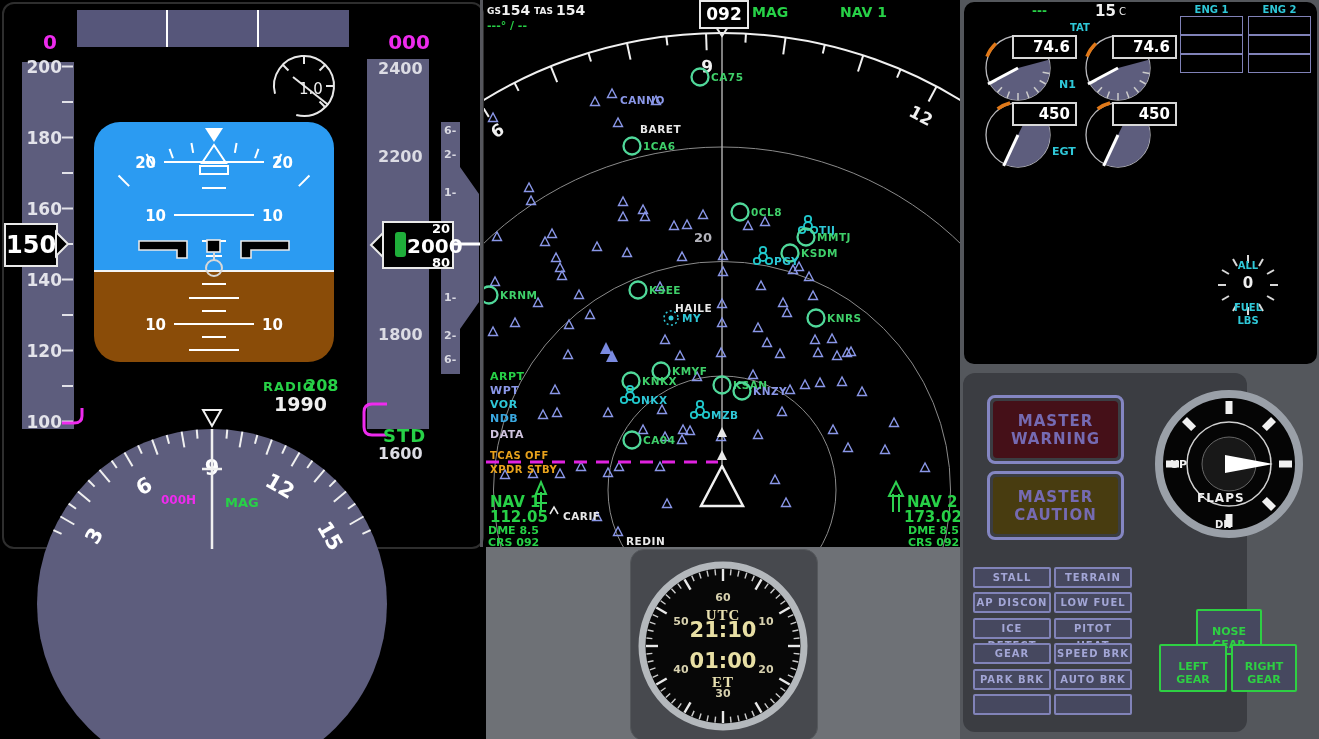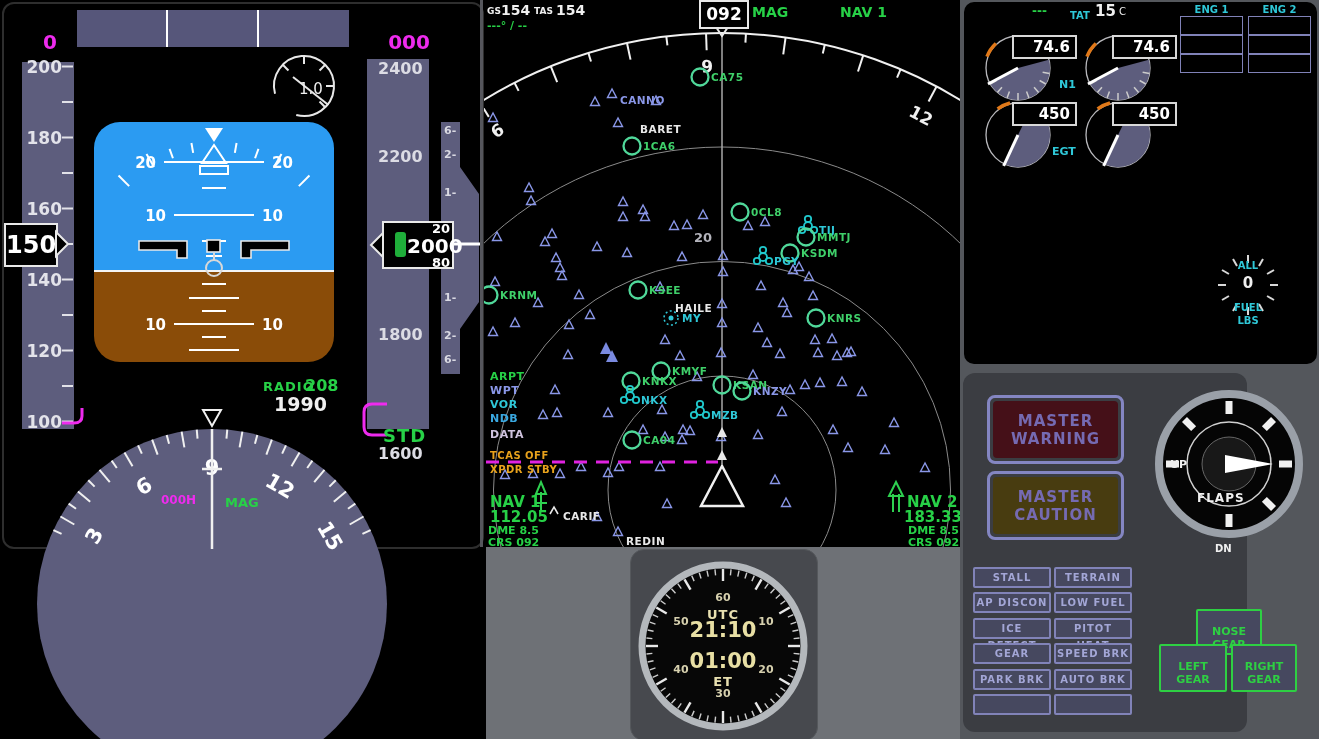--- a/index.html
+++ b/index.html
@@ -24,21 +24,21 @@
   .gearBox{position:absolute;background:#46485f;border:2px solid #2ed043;border-radius:2px;
     color:#2ed043;font-weight:bold;font-size:11px;line-height:1.2;text-align:center;white-space:pre-line;padding-top:14px;}
   .masterBtn{position:absolute;border:3px solid #8486c2;border-radius:8px;}
   .masterInner{position:absolute;left:3px;top:3px;right:3px;bottom:3px;border-radius:4px;
     display:flex;align-items:center;justify-content:center;color:#756ab2;font-weight:bold;
     font-size:15px;letter-spacing:1px;text-align:center;white-space:pre-line;line-height:1.2;}
   .ndLegend{position:absolute;font-weight:bold;font-size:11px;letter-spacing:0.5px;}
   .navBlk{position:absolute;font-weight:bold;color:#27d147;}
   .clkNum{position:absolute;width:24px;text-align:center;color:#d6d0ae;font-size:11px;font-weight:bold;}
   .clkTime{position:absolute;width:110px;text-align:center;color:#e8dfa4;font-size:21px;font-weight:bold;}
-  .clkSmall{position:absolute;width:60px;text-align:center;color:#e8e0b0;font-size:13px;font-weight:bold;letter-spacing:1px;}
+  .clkSmall{position:absolute;width:60px;text-align:center;color:#e8e0b0;font-size:15px;font-weight:bold;letter-spacing:1px;font-family:Liberation Serif, serif;}
   .engValBox{position:absolute;width:56px;height:20px;background:#000;border:2px solid #d8d8d8;
     color:#fff;font-weight:bold;font-size:15px;text-align:right;padding-right:5px;line-height:20px;}
   .engHdrBox{position:absolute;border:1px solid #8082b8;background:transparent;}
 </style>
 </head>
 <body>
 
 <div id="screen">
 
   <div class="abs" style="left:960px;top:0;width:359px;height:739px;background:#54575c;"></div>
@@ -454,21 +454,21 @@
     <div class="ndLegend" style="left:6px;top:412px;color:#3aa8e0;">NDB</div>
     <div class="ndLegend" style="left:6px;top:428px;color:#cfc3de;text-align:right;">DATA</div>
     <div class="ndLegend amb" style="left:6px;top:450px;font-size:10px;">TCAS OFF</div>
     <div class="ndLegend amb" style="left:6px;top:464px;font-size:10px;">XPDR STBY</div>
 
     <div class="navBlk" style="left:6px;top:493px;font-size:15px;">NAV 1</div>
     <div class="navBlk" style="left:6px;top:508px;font-size:15px;">112.05</div>
     <div class="navBlk" style="left:4px;top:524px;font-size:11px;">DME 8.5</div>
     <div class="navBlk" style="left:4px;top:536px;font-size:11px;">CRS 092</div>
     <div class="navBlk" style="left:423px;top:493px;font-size:15px;">NAV 2</div>
-    <div class="navBlk" style="left:420px;top:508px;font-size:15px;">183.33</div>
+    <div class="navBlk" style="left:420px;top:508px;font-size:15px;">173.02</div>
     <div class="navBlk" style="left:424px;top:524px;font-size:11px;">DME 8.5</div>
     <div class="navBlk" style="left:424px;top:536px;font-size:11px;">CRS 092</div>
   </div>
 
   <div class="abs" style="left:630px;top:549px;width:186px;height:190px;background:#47494e;border-radius:14px;border:1px solid #55585c;">
     <svg id="clock-svg" style="left:4px;top:8px;" width="176" height="176">
         <circle cx="88" cy="88" r="81" fill="#070707" stroke="#b4b8bc" stroke-width="7"></circle>
         <line x1="88" y1="11" x2="88" y2="23" stroke="#e8e8e8" stroke-width="2.4"></line>
         <line x1="96.04869167160932" y1="11.421814056642958" x2="95.4215208920034" y2="17.388945428852594" stroke="#cccccc" stroke-width="1.4"></line>
         <line x1="104.00920019296748" y1="12.682634743496976" x2="102.76173004806093" y2="18.55152034789981" stroke="#cccccc" stroke-width="1.4"></line>
@@ -584,21 +584,21 @@
         <line x1="295" y1="302.05255888325763" x2="299" y2="308.98076211353316" stroke="#d8d8d8" stroke-width="2"></line>
         <line x1="284" y1="305" x2="284" y2="313" stroke="#d8d8d8" stroke-width="2"></line>
         <line x1="273" y1="302.05255888325763" x2="269" y2="308.98076211353316" stroke="#d8d8d8" stroke-width="2"></line>
         <line x1="264.94744111674237" y1="294" x2="258.01923788646684" y2="298" stroke="#d8d8d8" stroke-width="2"></line>
         <line x1="262" y1="283" x2="254" y2="283" stroke="#d8d8d8" stroke-width="2"></line>
         <line x1="264.94744111674237" y1="272" x2="258.01923788646684" y2="268" stroke="#d8d8d8" stroke-width="2"></line>
         <line x1="273" y1="263.94744111674237" x2="269" y2="257.01923788646684" stroke="#d8d8d8" stroke-width="2"></line>
       </svg>
 
     <div class="abs grn b" style="left:68px;top:2px;font-size:12px;">---</div>
-    <div class="abs cyn b" style="left:106px;top:8px;font-size:10px;">TAT</div>
+    <div class="abs cyn b" style="left:106px;top:20px;font-size:10px;">TAT</div>
     <div class="abs wht b" style="left:131px;top:0px;font-size:15px;">15</div>
     <div class="abs wht" style="left:155px;top:4px;font-size:10px;">C</div>
     <div class="abs cyn b ctr" style="left:216px;top:2px;width:63px;font-size:10px;">ENG 1</div>
     <div class="abs cyn b ctr" style="left:284px;top:2px;width:63px;font-size:10px;">ENG 2</div>
 
     <div class="engHdrBox" style="left:216px;top:14px;width:61px;height:17px;"></div>
     <div class="engHdrBox" style="left:216px;top:33px;width:61px;height:17px;"></div>
     <div class="engHdrBox" style="left:216px;top:52px;width:61px;height:17px;"></div>
     <div class="engHdrBox" style="left:284px;top:14px;width:61px;height:17px;"></div>
     <div class="engHdrBox" style="left:284px;top:33px;width:61px;height:17px;"></div>
@@ -636,21 +636,21 @@
         <line x1="39.644660940672615" y1="39.64466094067263" x2="30.452272785247494" y2="30.45227278524751" stroke="#f0f0f0" stroke-width="7"></line>
         <line x1="75" y1="25" x2="75" y2="12" stroke="#f0f0f0" stroke-width="7"></line>
         <line x1="110.35533905932738" y1="39.64466094067263" x2="119.5477272147525" y2="30.45227278524751" stroke="#f0f0f0" stroke-width="7"></line>
         <line x1="125" y1="75" x2="138" y2="75" stroke="#f0f0f0" stroke-width="7"></line>
         <line x1="110.35533905932738" y1="110.35533905932738" x2="119.5477272147525" y2="119.54772721475248" stroke="#f0f0f0" stroke-width="7"></line>
         <line x1="75" y1="125" x2="75" y2="138" stroke="#f0f0f0" stroke-width="7"></line>
         <polygon points="71,66 71,84 119,75" fill="#ffffff"></polygon>
       </svg>
     <div class="abs wht b" style="left:207px;top:85px;font-size:11px;">UP</div>
     <div class="abs wht b" style="left:234px;top:118px;font-size:12px;letter-spacing:1px;">FLAPS</div>
-    <div class="abs wht b" style="left:252px;top:146px;font-size:10px;margin-top:24px;">DN</div>
+    <div class="abs wht b" style="left:252px;top:146px;font-size:10px;">DN</div>
 
     <div class="annBtn" style="left:10px;top:194px;width:74px;height:17px;line-height:17px;"><span>STALL</span></div>
     <div class="annBtn" style="left:91px;top:194px;width:74px;height:17px;line-height:17px;"><span>TERRAIN</span></div>
     <div class="annBtn" style="left:10px;top:219px;width:74px;height:17px;line-height:17px;"><span>AP DISCON</span></div>
     <div class="annBtn" style="left:91px;top:219px;width:74px;height:17px;line-height:17px;"><span>LOW FUEL</span></div>
     <div class="annBtn" style="left:10px;top:245px;width:74px;height:17px;line-height:17px;"><span>ICE DETECT</span></div>
     <div class="annBtn" style="left:91px;top:245px;width:74px;height:17px;line-height:17px;"><span>PITOT HEAT</span></div>
     <div class="annBtn" style="left:10px;top:270px;width:74px;height:17px;line-height:17px;"><span>GEAR</span></div>
     <div class="annBtn" style="left:91px;top:270px;width:74px;height:17px;line-height:17px;"><span>SPEED BRK</span></div>
     <div class="annBtn" style="left:10px;top:296px;width:74px;height:17px;line-height:17px;"><span>PARK BRK</span></div>

